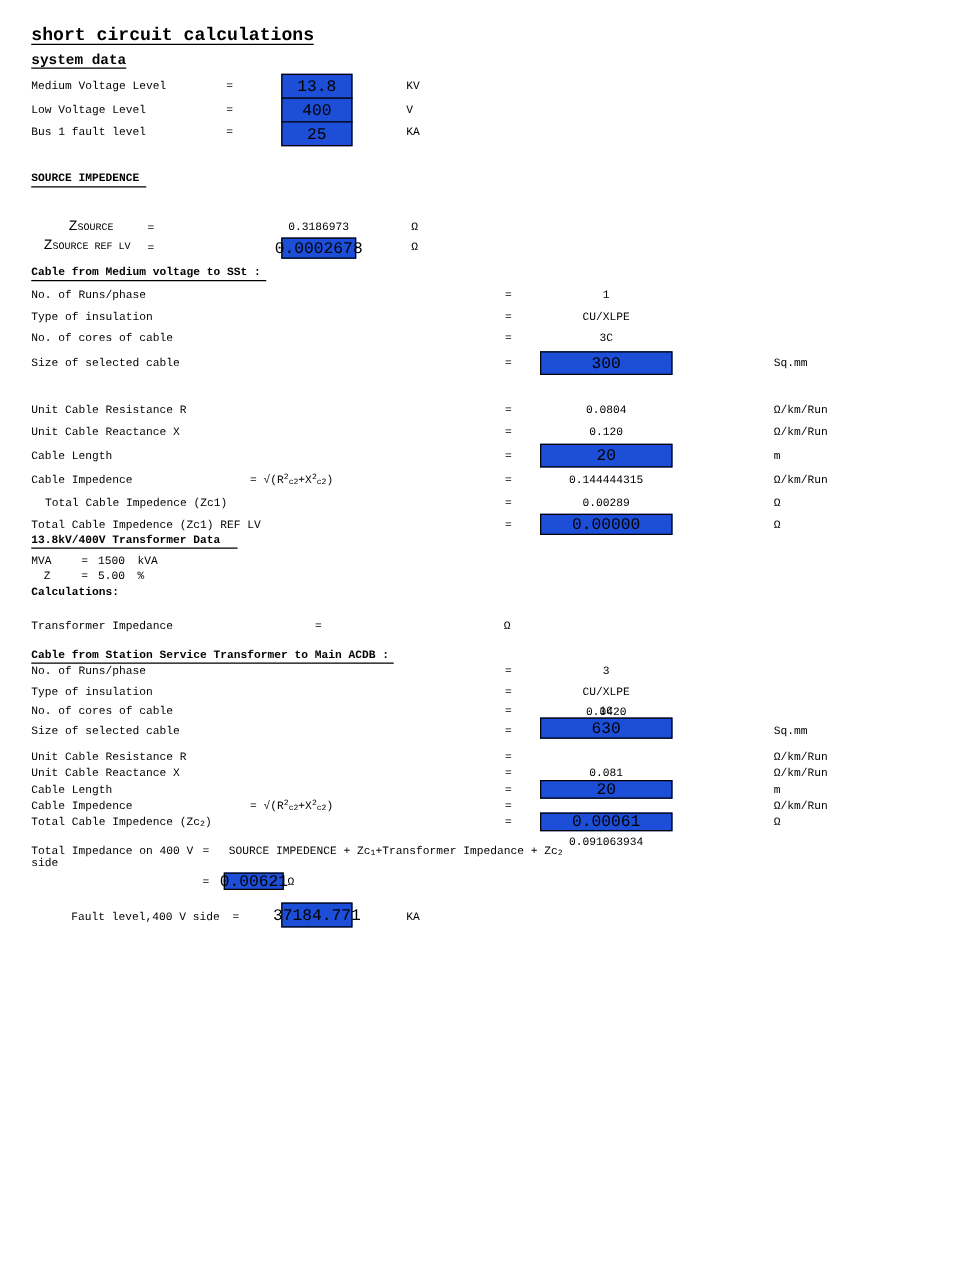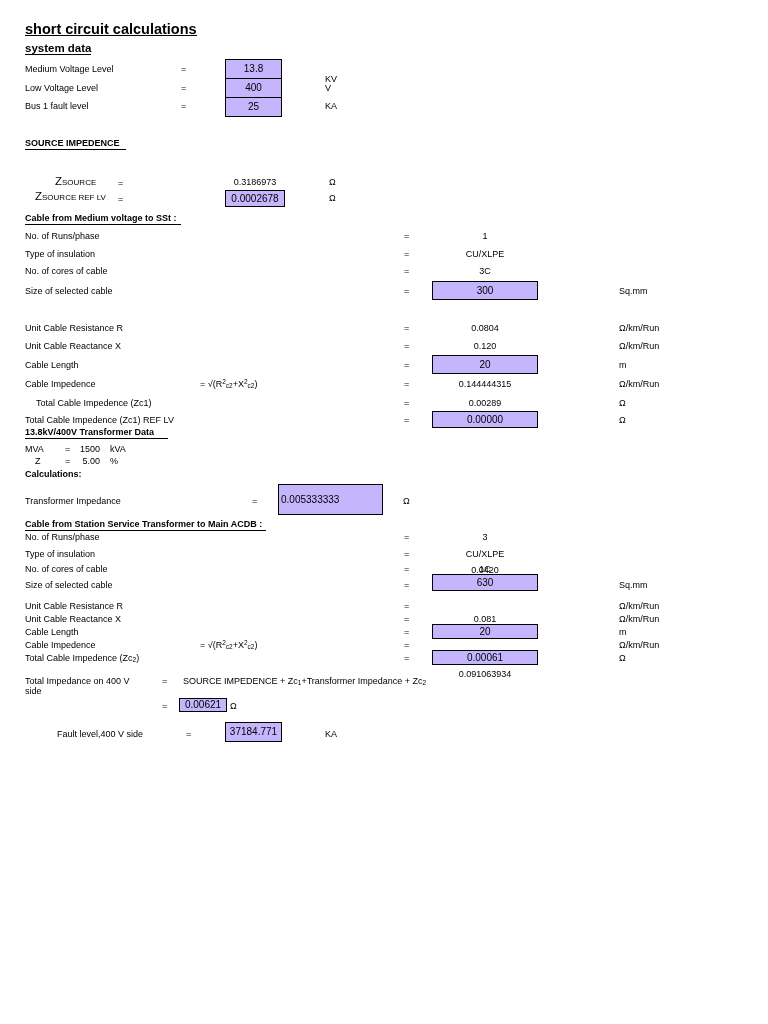--- a/index.html
+++ b/index.html
@@ -14,20 +14,21 @@
     font-family: "Liberation Sans", sans-serif;
     font-size: 9px;
     color: #000000;
     overflow: hidden;
   }
   .sheet {
     position: absolute;
     left: 0; top: 0;
     width: 768px;
     height: 756px;
+    font-family: Liberation Mono, monospace;
   }
   
   .c {
     position: absolute;
     white-space: nowrap;
     line-height: 11px;
   }
   .title {
     font-size: 14.5px;
     font-weight: bold;
@@ -49,24 +50,24 @@
   .bold { font-weight: bold; }
   .lbl { font-size: 9px; }
   .eq  { font-size: 9px; }
   .unit { font-size: 9px; }
   .val { font-size: 9px; }
   .ctr { text-align: center; }
   .rgt { text-align: right; }
   
   .box {
     position: absolute;
-    background: #c4b5fd;
+    background: #1d4ed8;
     border: 1.7px solid #000000;
     box-sizing: border-box;
-    font-size: 10px;
+    font-size: 13px;
     line-height: 1;
     display: flex;
     align-items: center;
     justify-content: center;
     white-space: nowrap;
   }
   .box.left { justify-content: flex-start; padding-left: 2px; }
   
   .box.stack-mid { border-top-width: 1.7px; }
   sub {
@@ -90,21 +91,21 @@
 
 <div class="sheet">
 
   <div class="c title" style="left:25px; top:24px;">short circuit calculations</div>
 
   <div class="c subtitle" style="left:25px; top:43px;">system data</div>
 
   <div class="c lbl" style="left:25px; top:64px;">Medium Voltage Level</div>
   <div class="c eq" style="left:181px; top:64px;">=</div>
   <div class="box" style="left:225px; top:59px; width:57px; height:20px;">13.8</div>
-  <div class="c unit" style="left:325px; top:64px;margin-top:10px;">KV</div>
+  <div class="c unit" style="left:325px; top:64px;">KV</div>
 
   <div class="c lbl" style="left:25px; top:83px;">Low Voltage Level</div>
   <div class="c eq" style="left:181px; top:83px;">=</div>
   <div class="box stack-mid" style="left:225px; top:78px; width:57px; height:20px;">400</div>
   <div class="c unit" style="left:325px; top:83px;">V</div>
 
   <div class="c lbl" style="left:25px; top:101px;">Bus 1 fault level</div>
   <div class="c eq" style="left:181px; top:101px;">=</div>
   <div class="box stack-mid" style="left:225px; top:97px; width:57px; height:20px;">25</div>
   <div class="c unit" style="left:325px; top:101px;">KA</div>
@@ -186,21 +187,20 @@
 
   <div class="c lbl" style="left:35px; top:456px;">Z</div>
   <div class="c eq" style="left:65px; top:456px;">=</div>
   <div class="c val rgt" style="left:58px; top:456px; width:42px;">5.00</div>
   <div class="c unit" style="left:110px; top:456px;">%</div>
 
   <div class="c bold" style="left:25px; top:469px;">Calculations:</div>
 
   <div class="c lbl" style="left:25px; top:496px;">Transformer Impedance</div>
   <div class="c eq" style="left:252px; top:496px;">=</div>
-  <div class="box left" style="left:278px; top:484px; width:105px; height:31px;">0.005333333</div>
   <div class="c unit" style="left:403px; top:496px;">Ω</div>
 
   <div class="c head" style="left:25px; top:519px; padding-right:4px;">Cable from Station Service Transformer to Main ACDB :</div>
 
   <div class="c lbl" style="left:25px; top:532px;">No. of Runs/phase</div>
   <div class="c eq" style="left:404px; top:532px;">=</div>
   <div class="c val ctr" style="left:432px; top:532px; width:106px;">3</div>
 
   <div class="c lbl" style="left:25px; top:549px;">Type of insulation</div>
   <div class="c eq" style="left:404px; top:549px;">=</div>

